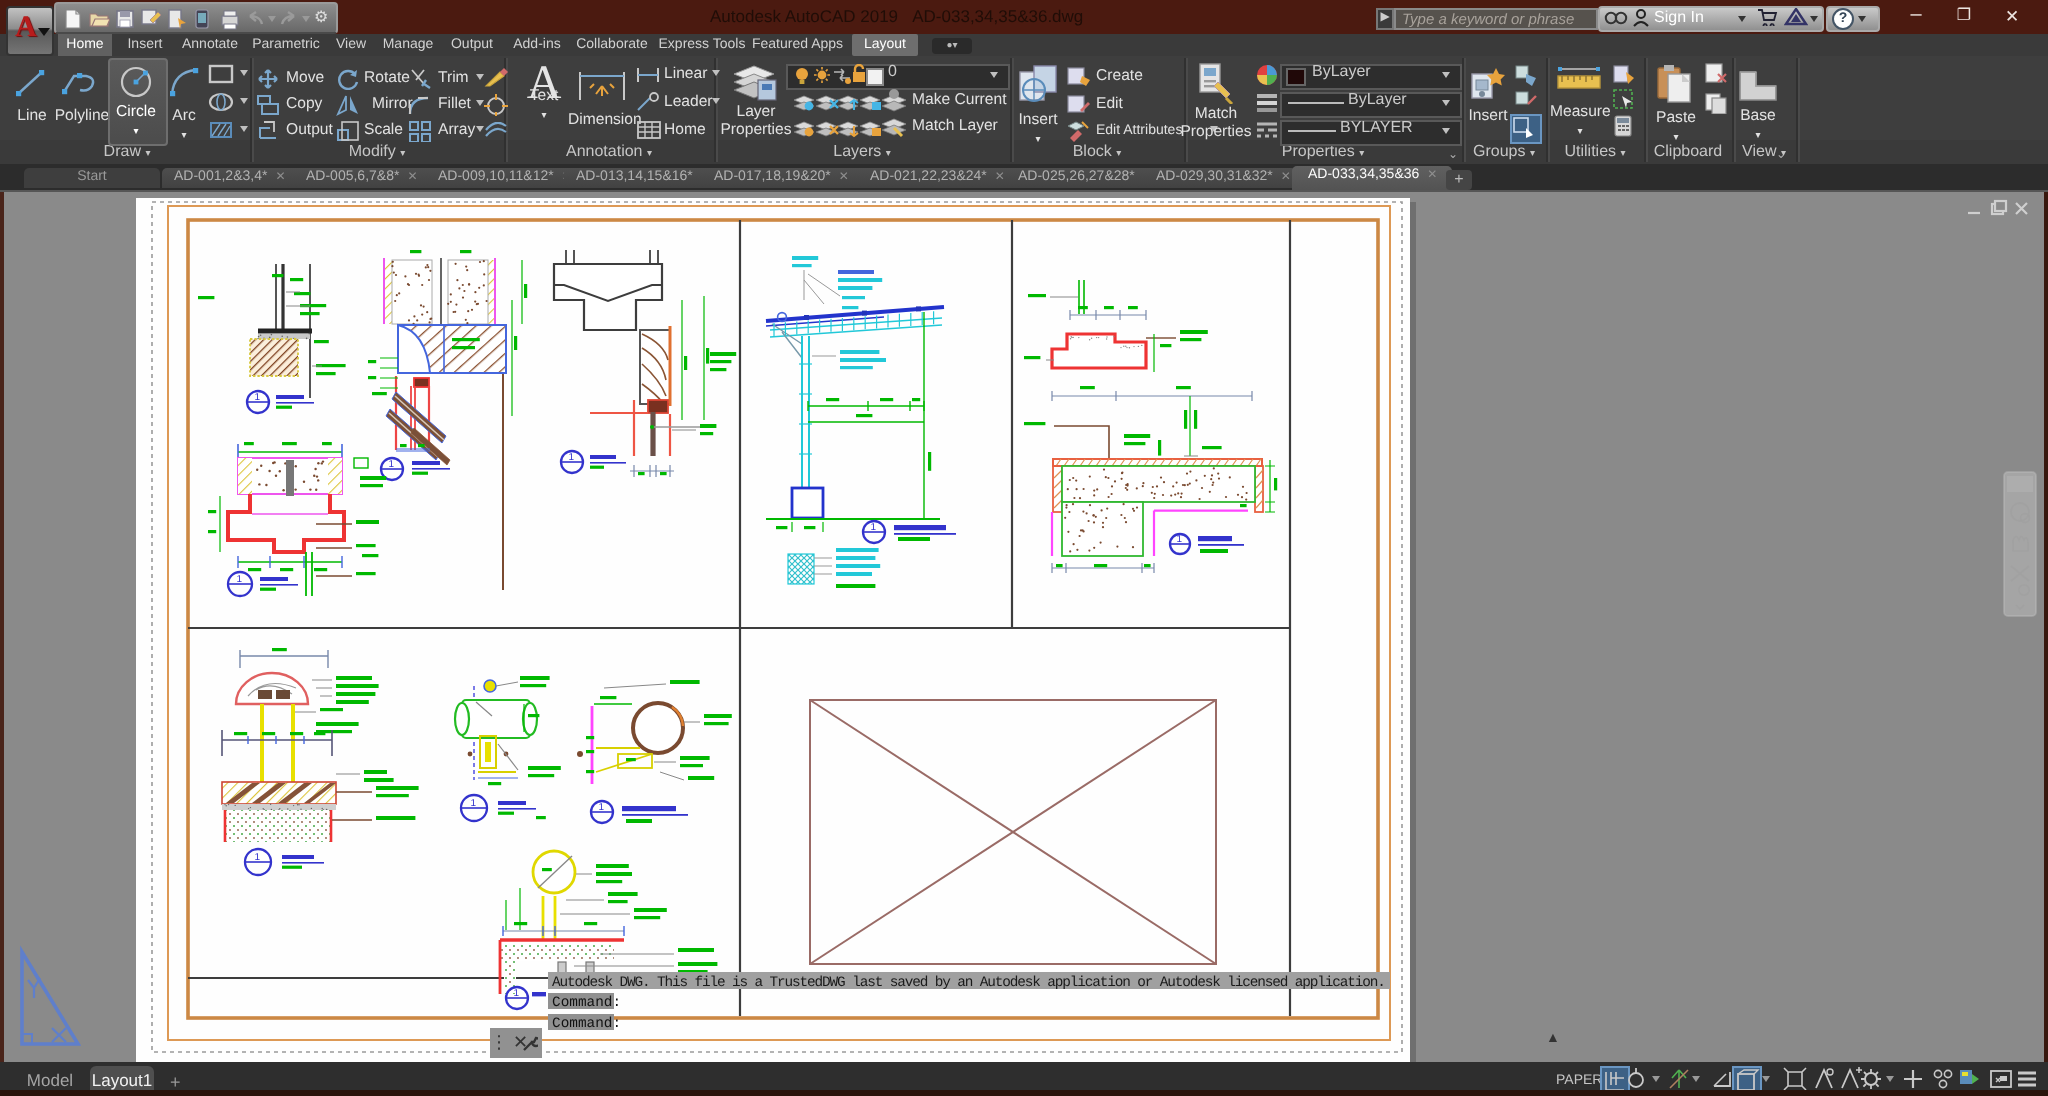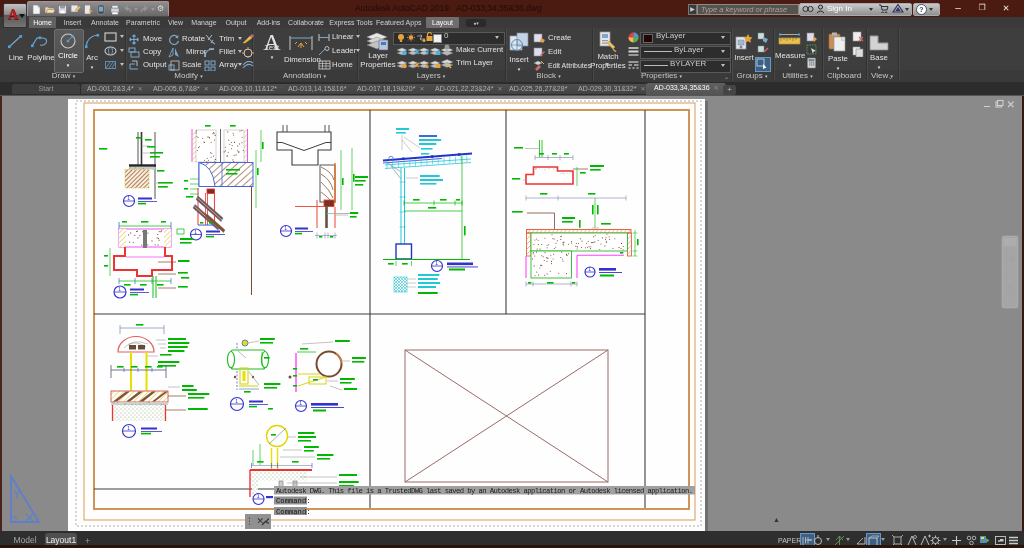--- a/index.html
+++ b/index.html
@@ -1130,21 +1130,21 @@
         <path d="M1 6 L7 3.5 L13 6 L7 8.5 Z" fill="#d8d8d8" stroke="#888" stroke-width="0.4"></path>
         <path d="M1 9 L7 6.5 L13 9 L7 11.5 Z" fill="#b8b8b8" stroke="#777" stroke-width="0.4"></path>
         <circle cx="7" cy="3" r="2.5" fill="#999"></circle>
       </svg>
       <div class="slabel" style="left:456px;top:17px">Make Current</div>
       <svg class="icon" style="left:440px;top:29px" width="14" height="12" viewBox="0 0 14 12">
         <path d="M1 5 L7 2.5 L13 5 L7 7.5 Z" fill="#d8d8d8" stroke="#888" stroke-width="0.4"></path>
         <path d="M1 8 L7 5.5 L13 8 L7 10.5 Z" fill="#b8b8b8" stroke="#777" stroke-width="0.4"></path>
         <path d="M7 7 L11 11" stroke="#e8c050" stroke-width="1.5"></path>
       </svg>
-      <div class="slabel" style="left:456px;top:30px">Trim Layer</div>
+      <div class="slabel" style="left:456px;top:30px">Match Layer</div>
       <svg class="icon" style="left:508px;top:4px" width="22" height="22" viewBox="0 0 22 22">
         <rect x="2" y="4" width="12" height="14" fill="#dfe6ee" stroke="#99a" stroke-width="0.7"></rect>
         <rect x="9" y="1" width="11" height="13" fill="#c5d4e5" stroke="#88a" stroke-width="0.7"></rect>
         <circle cx="9" cy="13" r="5.5" fill="none" stroke="#5a8cba" stroke-width="1"></circle>
         <path d="M9 7.5 V18.5 M3.5 13 H14.5" stroke="#5a8cba" stroke-width="0.7"></path>
       </svg>
       <div class="biglabel" style="left:505px;top:28px;width:28px">Insert<br><span style="font-size:5px">▾</span></div>
       <svg class="icon" style="left:533px;top:4px" width="13" height="11" viewBox="0 0 13 11">
         <rect x="1" y="2" width="8" height="8" fill="#dde" stroke="#889" stroke-width="0.6"></rect>
         <path d="M8 6 l4 2 -2 3 -3 -2 Z" fill="#e8a33d"></path>

